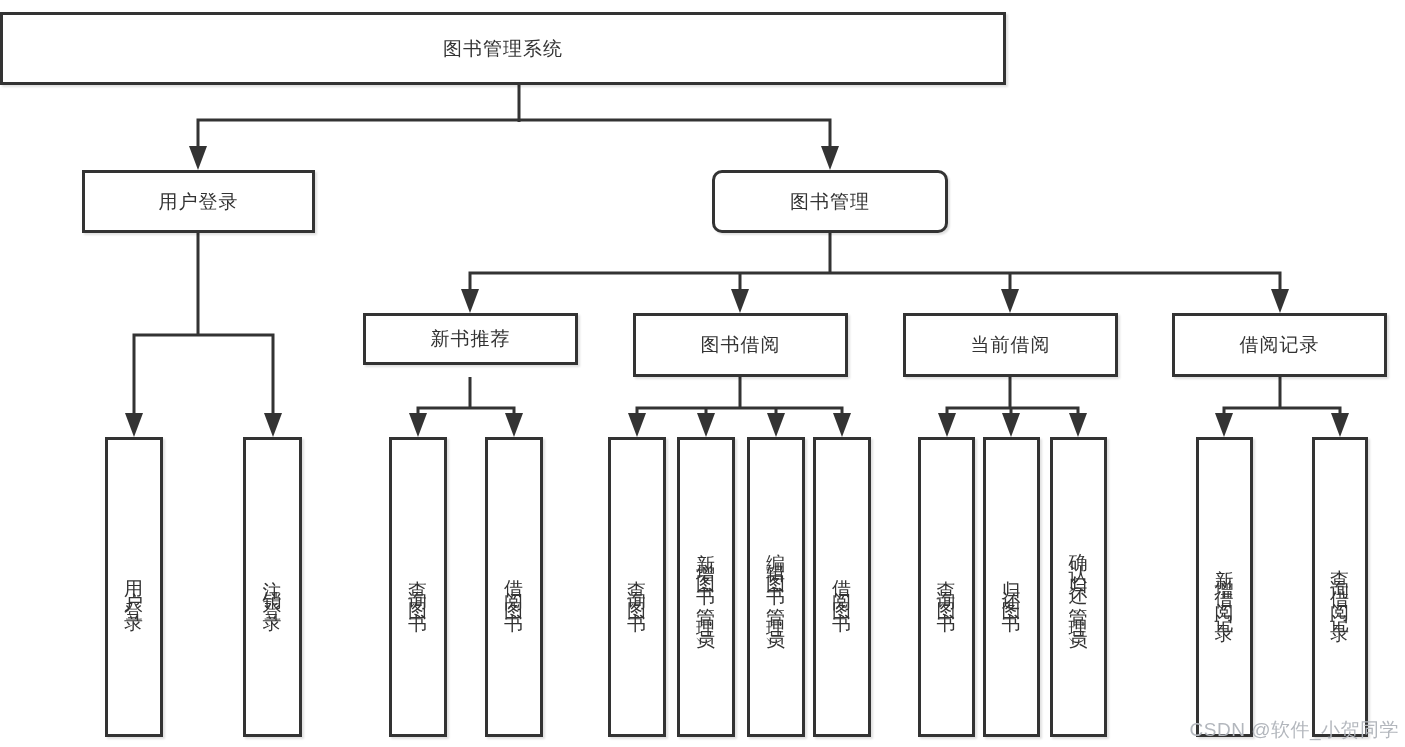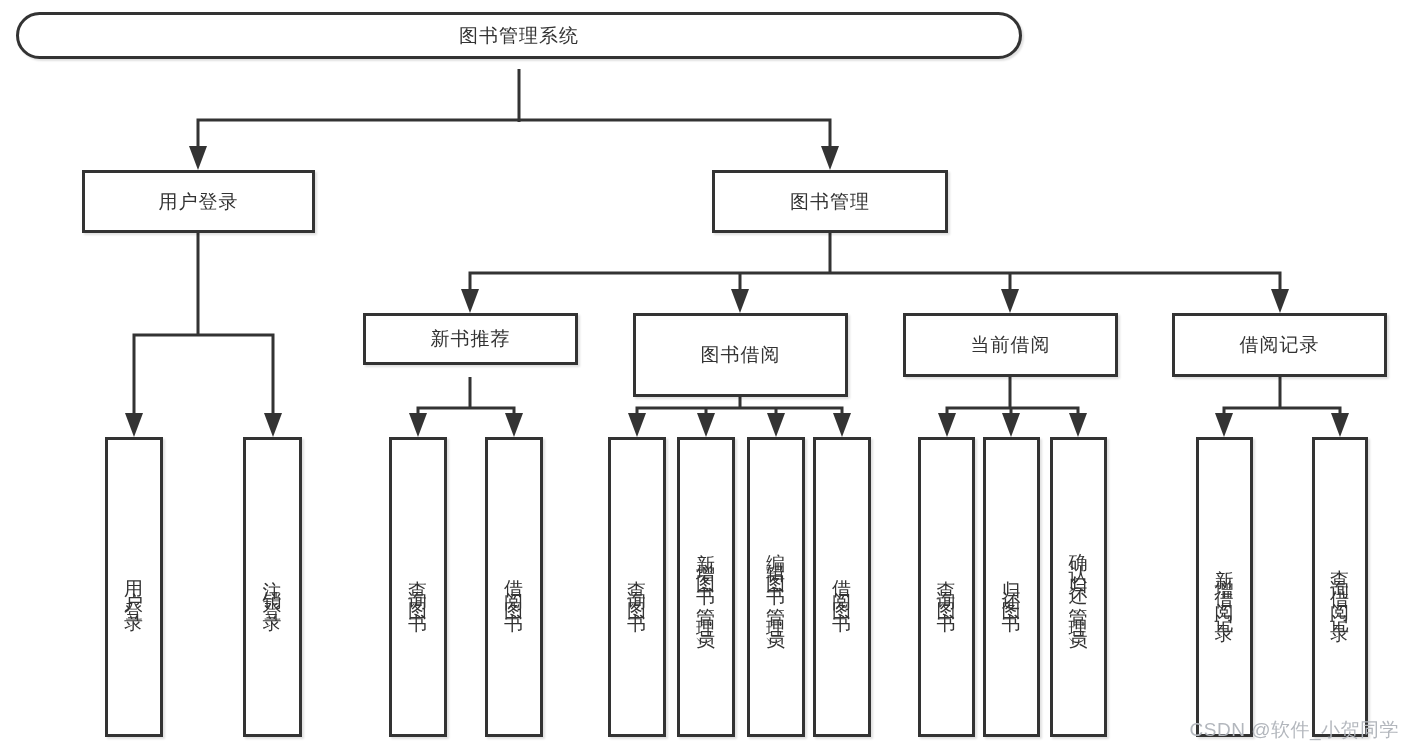--- a/index.html
+++ b/index.html
@@ -127,35 +127,35 @@
       <polygon points="1002,413 1020,413 1011,437"></polygon>
       <polygon points="1069,413 1087,413 1078,437"></polygon>
     </g>
     <g>
       <path d="M1280,377 V409 M1224,419 V408 H1340 V419"></path>
       <polygon points="1215,413 1233,413 1224,437"></polygon>
       <polygon points="1331,413 1349,413 1340,437"></polygon>
     </g>
   </svg>
 
-  <div class="node" style="left:16px; top:12px; width:1006px; height:47px;border-radius:25px;">
+  <div class="node" style="left:0; top:12px; width:1006px; height:73px;">
     <span class="hlabel">图书管理系统</span>
   </div>
 
   <div class="node" style="left:82px; top:170px; width:233px; height:63px;">
     <span class="hlabel">用户登录</span>
   </div>
-  <div class="node" style="left:712px; top:170px; width:236px; height:63px;">
+  <div class="node" style="left:712px; top:170px; width:236px; height:63px;border-radius:10px;">
     <span class="hlabel">图书管理</span>
   </div>
 
   <div class="node" style="left:363px; top:313px; width:215px; height:52px;">
     <span class="hlabel">新书推荐</span>
   </div>
-  <div class="node" style="left:633px; top:313px; width:215px; height:84px;">
+  <div class="node" style="left:633px; top:313px; width:215px; height:64px;">
     <span class="hlabel">图书借阅</span>
   </div>
   <div class="node" style="left:903px; top:313px; width:215px; height:64px;text-align:right;">
     <span class="hlabel">当前借阅</span>
   </div>
   <div class="node" style="left:1172px; top:313px; width:215px; height:64px;justify-content:center;">
     <span class="hlabel">借阅记录</span>
   </div>
 
   <div class="leaf" style="left:105px;">

